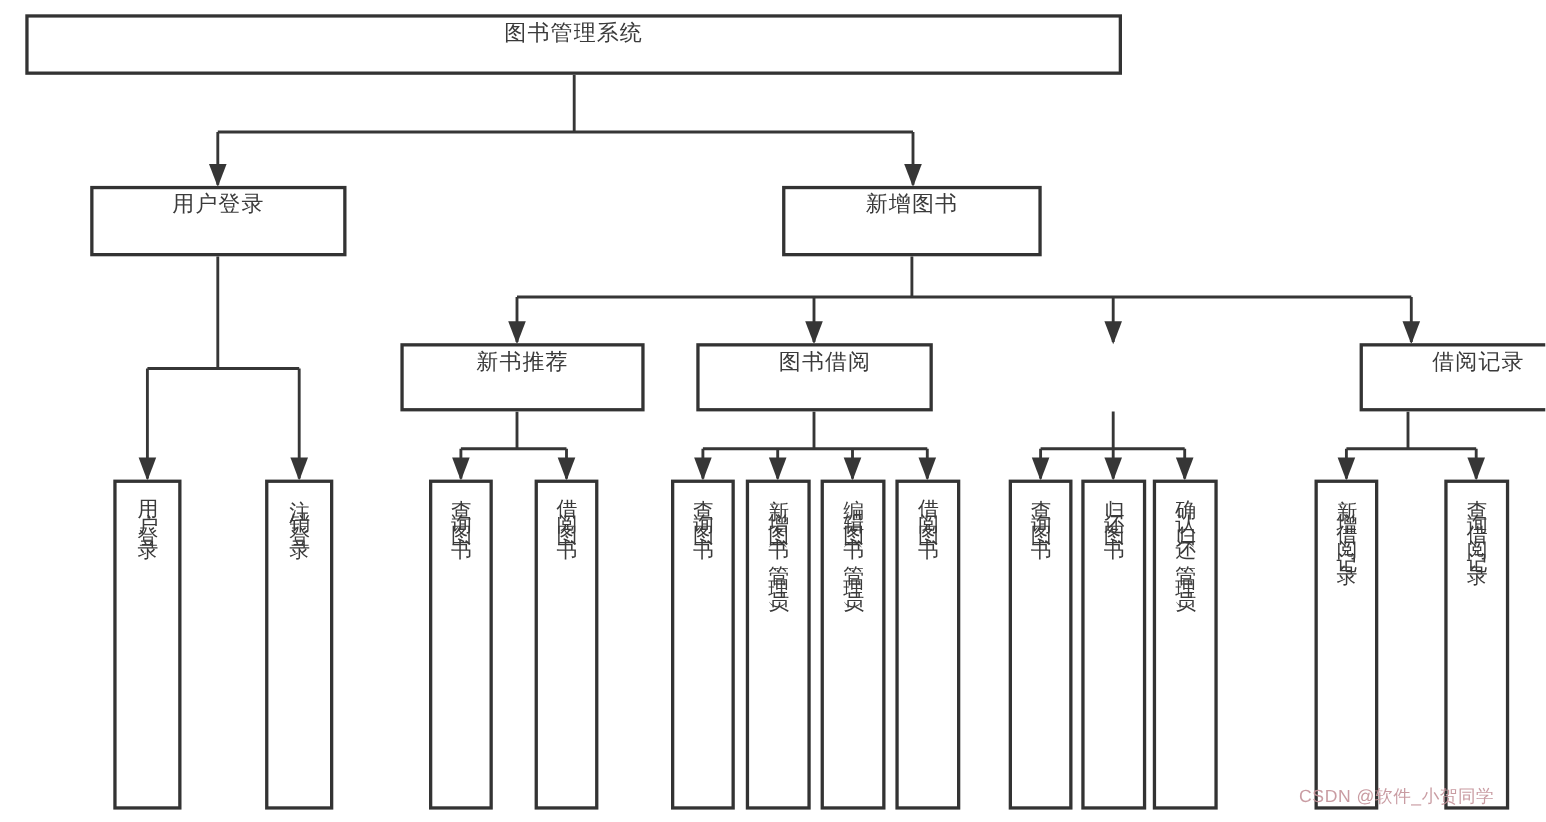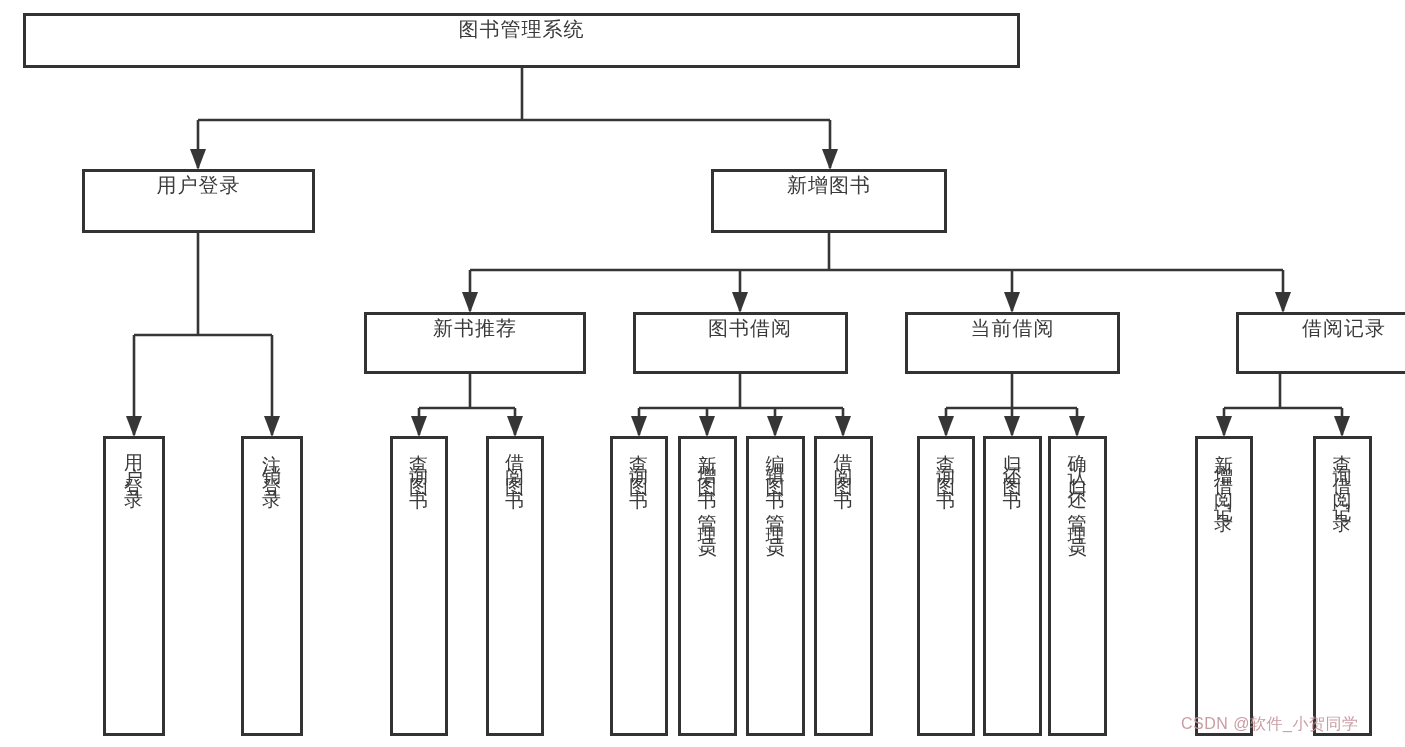--- a/index.html
+++ b/index.html
@@ -105,23 +105,20 @@
   <div class="box hbox" style="left:711px;top:169px;width:236px;height:64px;">
     <span class="label">新增图书</span>
   </div>
 
   <div class="box hbox" style="left:364px;top:312px;width:222px;height:62px;">
     <span class="label">新书推荐</span>
   </div>
   <div class="box hbox" style="left:633px;top:312px;width:215px;height:62px;padding-left:19px;">
     <span class="label">图书借阅</span>
   </div>
-  <div class="box hbox" style="left:905px;top:312px;width:215px;height:62px;">
-    <span class="label">当前借阅</span>
-  </div>
   <div class="box hbox" style="left:1236px;top:312px;width:216px;height:62px;">
     <span class="label">借阅记录</span>
   </div>
 
   <div class="box vbox" style="left:103px;width:62px;">
     <span class="label">用户登录</span>
   </div>
   <div class="box vbox" style="left:241px;width:62px;">
     <span class="label">注销登录</span>
   </div>

